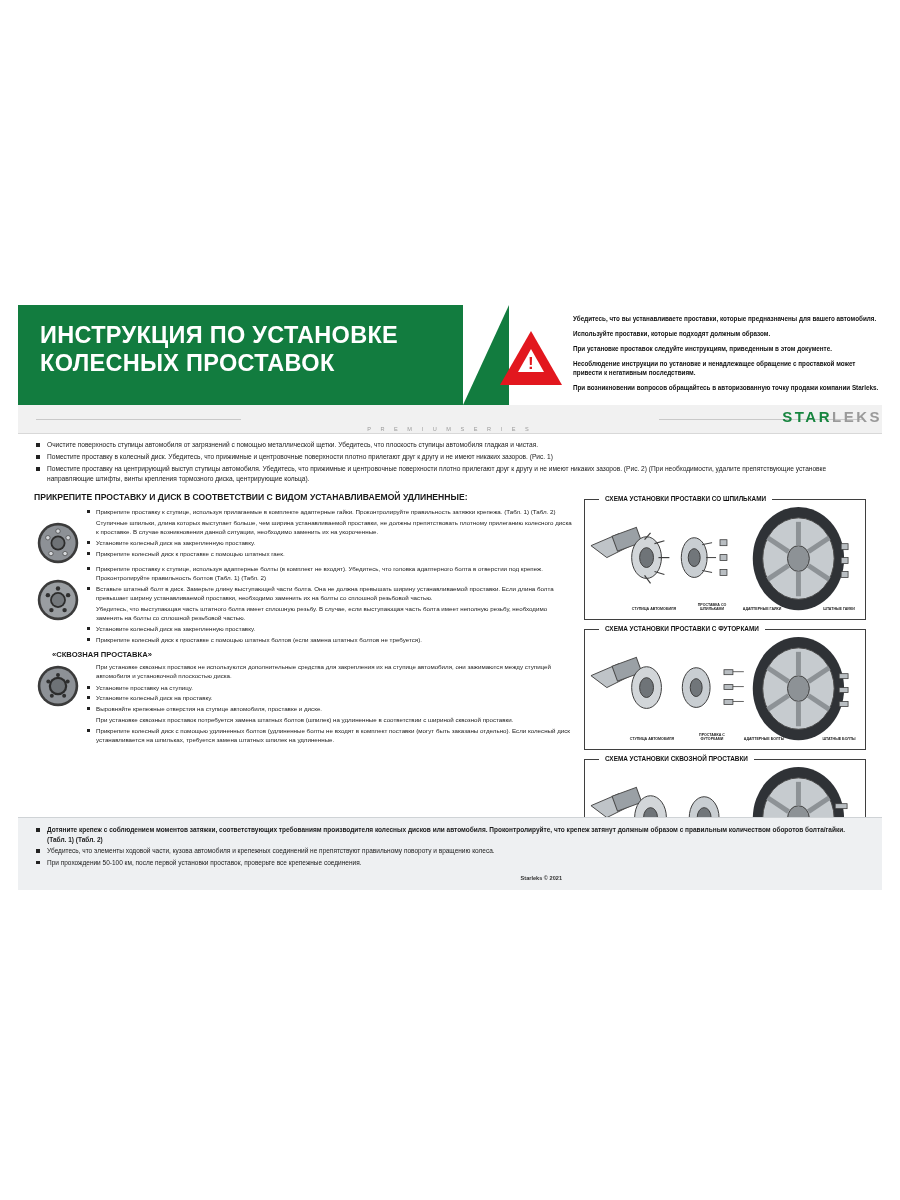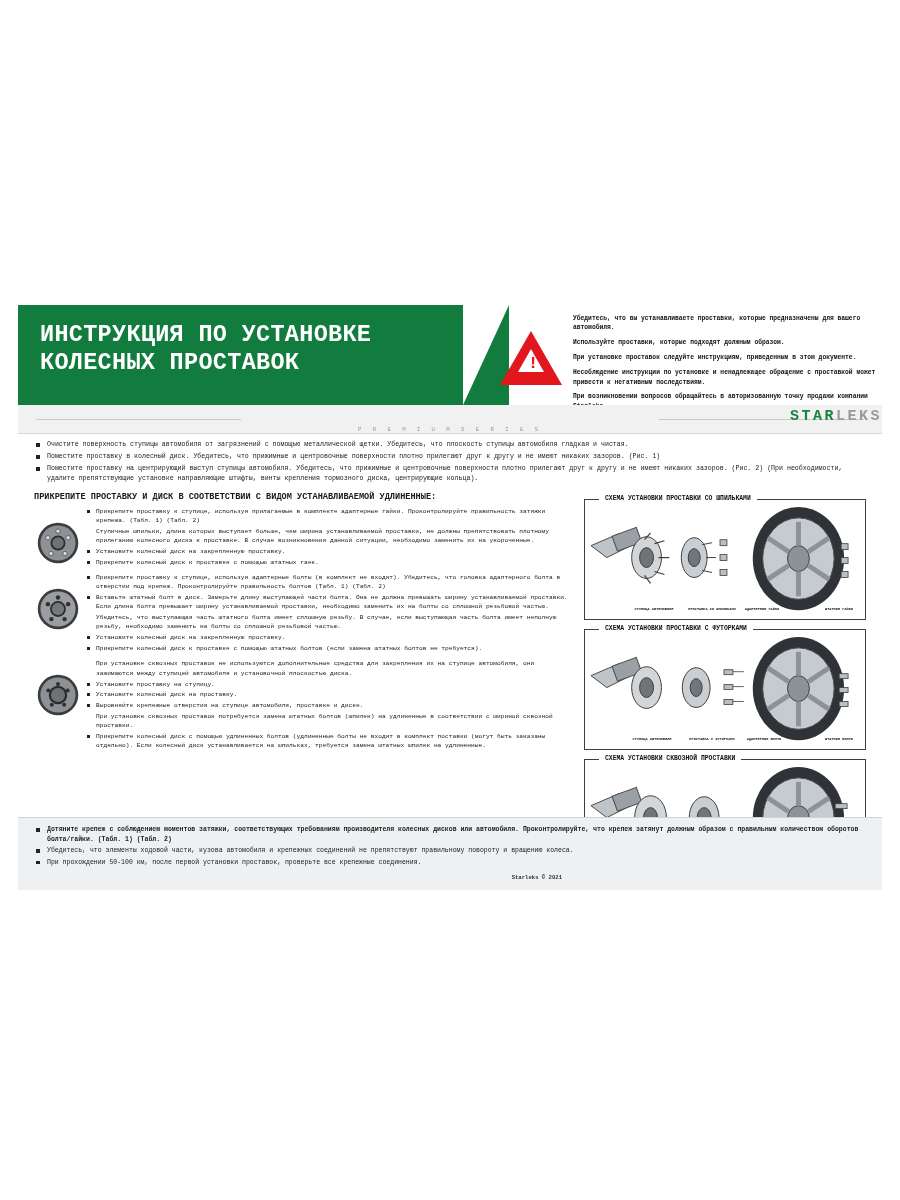--- a/index.html
+++ b/index.html
@@ -1,18 +1,18 @@
 <!DOCTYPE html>
 <html lang="ru"><head>
 <meta charset="utf-8">
 <style>
   html,body{margin:0;padding:0;background:#ffffff;}
   body{width:900px;height:1200px;font-family:"Liberation Sans",sans-serif;color:#1a1a1a;}
   .page{position:relative;width:900px;height:1200px;overflow:hidden;}
-  .sheet{position:absolute;left:18px;top:305px;width:864px;height:585px;background:#ffffff;font-family:Liberation Mono, monospace;}
+  .sheet{position:absolute;left:18px;top:305px;width:864px;height:585px;background:#ffffff;}
 
   
   .header{position:relative;height:100px;}
   .hdr-green{position:absolute;left:0;top:0;width:445px;height:100px;background:#127c3f;}
   .hdr-green:after{content:"";position:absolute;right:-46px;top:0;width:0;height:0;border-style:solid;border-width:0 0 100px 46px;border-color:transparent transparent #127c3f transparent;}
   .hdr-title{position:absolute;left:22px;top:16px;width:420px;color:#fff;font-weight:bold;font-size:23.5px;line-height:28px;letter-spacing:.3px;}
   .hdr-right{position:absolute;left:455px;top:0;width:409px;height:100px;}
   .warn-tri{position:absolute;left:27px;top:26px;width:0;height:0;border-style:solid;border-width:0 31px 54px 31px;border-color:transparent transparent #e2171e transparent;}
   .warn-tri-in{position:absolute;left:45px;top:44px;width:0;height:0;border-style:solid;border-width:0 13px 23px 13px;border-color:transparent transparent #ffffff transparent;}
   .warn-ex{position:absolute;left:55px;top:50px;color:#e2171e;font-weight:bold;font-size:17px;line-height:17px;}
@@ -147,20 +147,21 @@
           <div class="sec-body">
             <div class="li">Прикрепите проставку к ступице, используя адаптерные болты (в комплект не входят). Убедитесь, что головка адаптерного болта в отверстии под крепеж. Проконтролируйте правильность болтов (Табл. 1) (Табл. 2)</div>
             <div class="li">Вставьте штатный болт в диск. Замерьте длину выступающей части болта. Она не должна превышать ширину устанавливаемой проставки. Если длина болта превышает ширину устанавливаемой проставки, необходимо заменить их на болты со сплошной резьбовой частью.</div>
             <div class="plain">Убедитесь, что выступающая часть штатного болта имеет сплошную резьбу. В случае, если выступающая часть болта имеет неполную резьбу, необходимо заменить на болты со сплошной резьбовой частью.</div>
             <div class="li">Установите колесный диск на закрепленную проставку.</div>
             <div class="li">Прикрепите колесный диск к проставке с помощью штатных болтов (если замена штатных болтов не требуется).</div>
           </div>
         </div>
 
         <div class="sec">
+          <div class="sec-title">«СКВОЗНАЯ ПРОСТАВКА»</div>
           <svg class="thumb" viewBox="0 0 100 100">
             <circle cx="50" cy="50" r="46" fill="#3b3b3b"></circle>
               <circle cx="50" cy="50" r="40" fill="#8d9196"></circle>
             <circle cx="50" cy="50" r="21" fill="#2c2c2c"></circle>
               <circle cx="50" cy="50" r="16" fill="#6e7276"></circle>
             <g fill="#2f2f2f">
               <circle cx="50" cy="25" r="4.5"></circle>
                 <circle cx="72" cy="40" r="4.5"></circle>
                 <circle cx="64" cy="72" r="4.5"></circle>
               <circle cx="36" cy="72" r="4.5"></circle>

